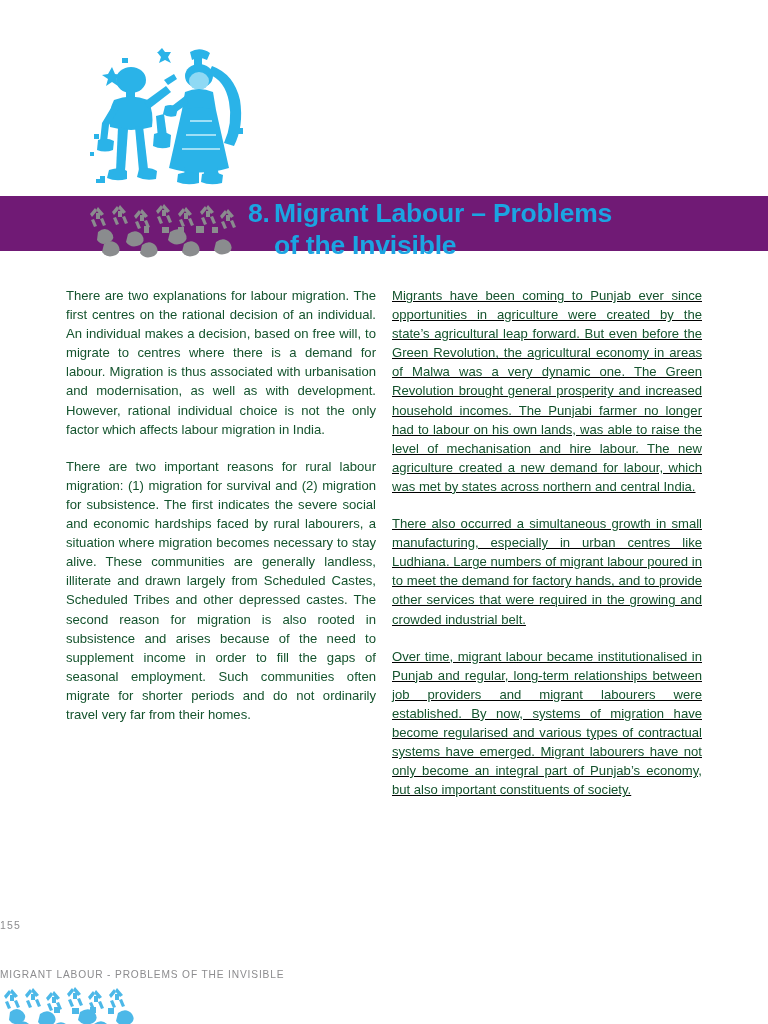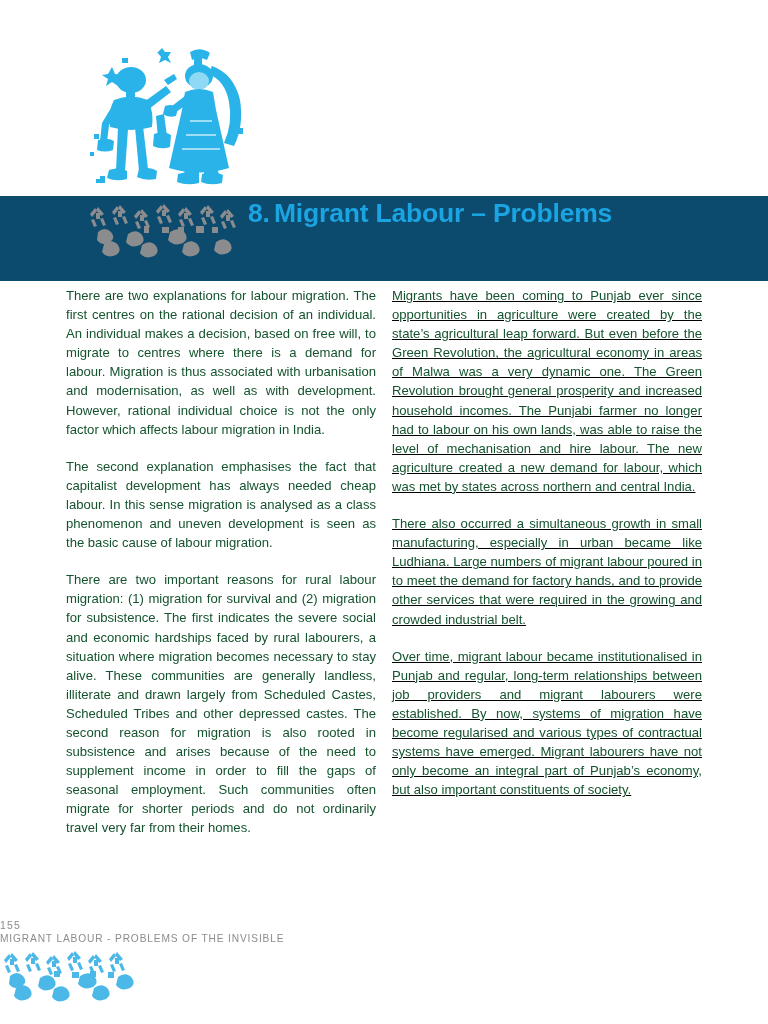--- a/index.html
+++ b/index.html
@@ -31,22 +31,22 @@
     width: 180px;
     height: 148px;
   }
 
   
   .banner {
     position: absolute;
     left: 0;
     top: 196px;
     width: 768px;
-    height: 85px;
-    background: #0c4a6e;
+    height: 55px;
+    background: #701a75;
   }
   .banner-ornament {
     position: absolute;
     left: 86px;
     top: 4px;
     width: 158px;
     height: 58px;
   }
   .banner-title {
     position: absolute;
@@ -107,20 +107,21 @@
     font-size: 10.5px;
     letter-spacing: 1.2px;
     line-height: 14px;
   }
   .runhead {
     color: #8c8c8e;
     font-size: 10.2px;
     letter-spacing: 0.85px;
     line-height: 14px;
     white-space: nowrap;
+    margin-top: 36px;
   }
   .footer-ornament {
     margin: 2px auto 0;
     width: 150px;
     height: 56px;
   }
 </style>
 </head>
 <body>
 
@@ -256,32 +257,32 @@
       <path d="M84 32 q9 -6 15 1 q4 6 -2 10 q-9 4 -15 -3 z"></path>
       <path d="M18 44 q8 -6 14 1 q4 6 -2 10 q-9 4 -14 -3 z"></path>
       <path d="M56 45 q8 -6 14 1 q4 6 -2 10 q-9 4 -14 -3 z"></path>
       <path d="M98 44 q8 -6 14 1 q4 6 -2 10 q-9 4 -14 -3 z"></path>
       <path d="M130 42 q8 -6 14 1 q4 6 -2 10 q-9 4 -14 -3 z"></path>
     </g>
   </svg>
 
   <div class="banner-title">
     <span class="num">8.</span><span>Migrant Labour – Problems</span>
+    <span class="ln2">of the Invisible</span>
   </div>
 </div>
 
 <div class="content">
   <div class="col col-left">
     <p>There are two explanations for labour migration. The first centres on the rational decision of an individual. An individual makes a decision, based on free will, to migrate to centres where there is a demand for labour. Migration is thus associated with urbanisation and modernisation, as well as with development. However, rational individual choice is not the only factor which affects labour migration in India.</p>
-    <p>The second explanation emphasises the fact that capitalist development has always needed cheap labour.  In this sense migration is analysed as a class phenomenon and uneven development is seen as the basic cause of labour migration.</p>
     <p>There are two important reasons for rural labour migration: (1) migration for survival and (2) migration for subsistence. The first indicates the severe social and economic hardships faced by rural labourers, a situation where migration becomes necessary to stay alive. These communities are generally landless, illiterate and drawn largely from Scheduled Castes, Scheduled Tribes and other depressed castes. The second reason for migration is also rooted in subsistence and arises because of the need to supplement income in order to fill the gaps of seasonal employment. Such communities often migrate for shorter periods and do not ordinarily travel very far from their homes.</p>
   </div>
   <div class="col col-right">
     <p>Migrants have been coming to Punjab ever since opportunities in agriculture were created by the state’s agricultural leap forward. But even before the Green Revolution, the agricultural economy in areas of Malwa was a very dynamic one. The Green Revolution brought general prosperity and increased household incomes. The Punjabi farmer no longer had to labour on his own lands, was able to raise the level of mechanisation and hire labour. The new agriculture created a new demand for labour, which was met by states across northern and central India.</p>
-    <p>There also occurred a simultaneous growth in small manufacturing, especially in urban became like Ludhiana. Large numbers of migrant labour poured in to meet the demand for factory hands, and to provide other services that were required in the growing and crowded industrial belt.</p>
+    <p>There also occurred a simultaneous growth in small manufacturing, especially in urban centres like Ludhiana. Large numbers of migrant labour poured in to meet the demand for factory hands, and to provide other services that were required in the growing and crowded industrial belt.</p>
     <p>Over time, migrant labour became institutionalised in Punjab and regular, long-term relationships between job providers and migrant labourers were established. By now, systems of migration have become regularised and various types of contractual systems have emerged. Migrant labourers have not only become an integral part of Punjab’s economy, but also important constituents of society.</p>
   </div>
 </div>
 
 <div class="footer">
   <div class="folio">155</div>
   <div class="runhead">MIGRANT LABOUR - PROBLEMS OF THE INVISIBLE</div>
   <svg class="footer-ornament" viewBox="0 0 150 56">
     <g fill="#4cb8e8">
       <g>

